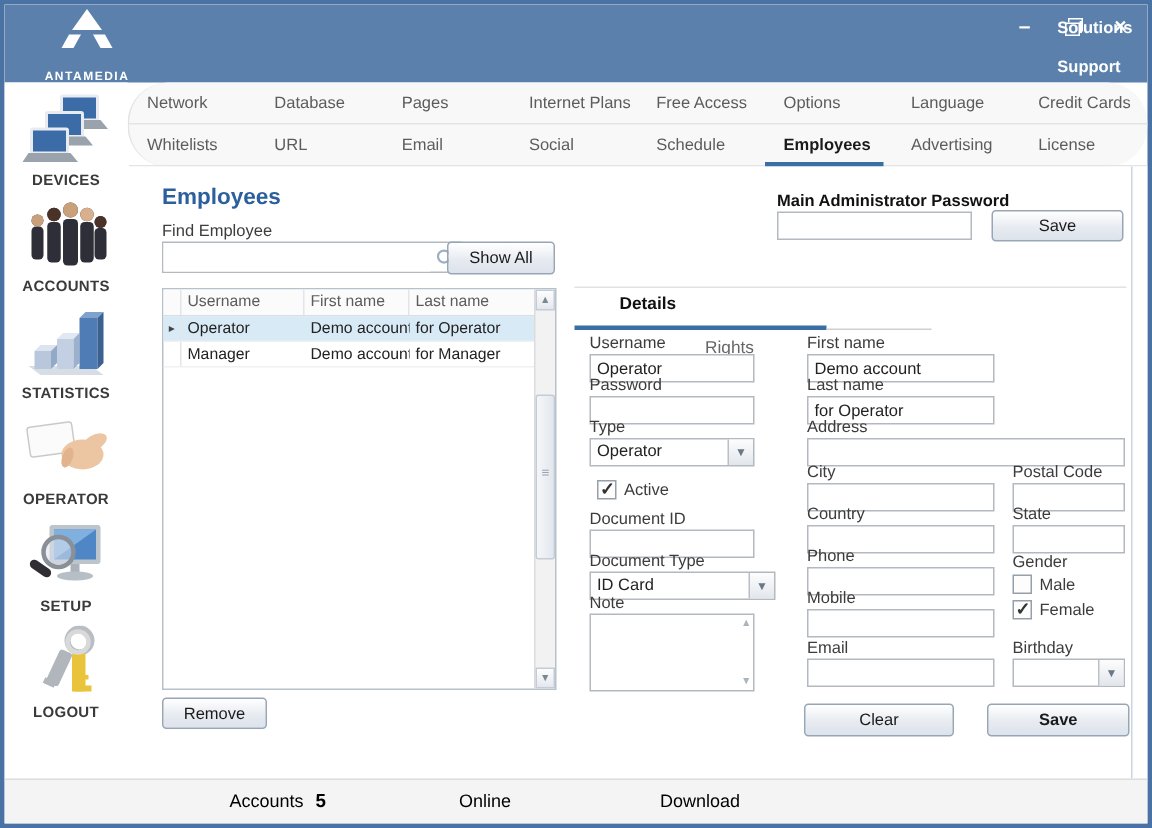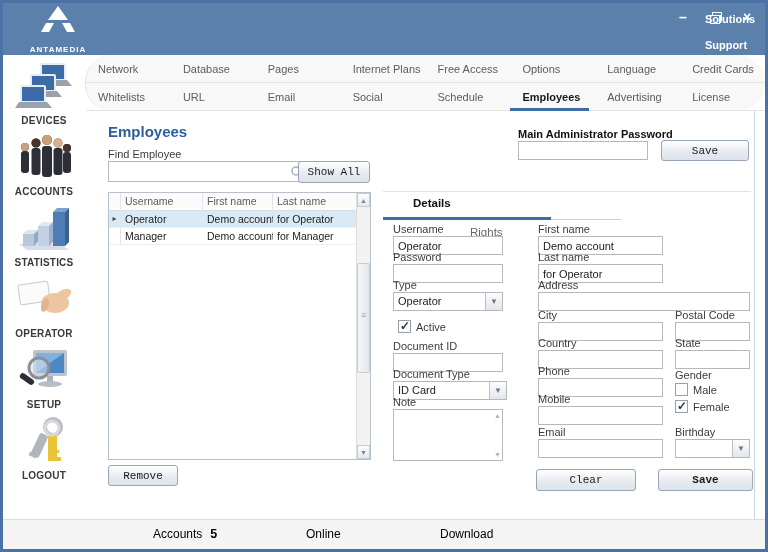--- a/index.html
+++ b/index.html
@@ -30,21 +30,21 @@
   .tab { flex:1; display:flex; align-items:center; padding-left:12px; font-size:11px; color:#5c5c5c; cursor:pointer; position:relative; }
   .tab.active { color:#1a1a1a; font-weight:bold; }
   .tab.active::after { content:""; position:absolute; left:0; right:6px; bottom:-1px; height:3px; background:#3a6ea5; }
   
   .main { position:absolute; left:82px; top:108px; right:0; bottom:30px; background:#fff; }
   .panel-right-line { position:absolute; right:10px; top:0; bottom:0; width:1px; background:#c9d6e2; }
   .page-title { position:absolute; left:23px; top:12px; font-size:15px; font-weight:bold; color:#2b5f9e; }
   .lbl { position:absolute; font-size:11px; color:#3c3c3c; white-space:nowrap; }
   .lbl.bold { font-weight:bold; color:#111; }
   .tb { position:absolute; height:19px; border:1px solid #b3b9be; background:#fff; font-size:11px; padding:1px 4px; font-family:"Liberation Sans",sans-serif; color:#222; }
-  .btn { position:absolute; background:linear-gradient(#ffffff,#e7ebf1 55%,#dde3ec); border:1px solid #98a5b5; border-radius:3px; font-size:11px; color:#1a1a1a; font-family:Liberation Mono, monospace; cursor:pointer; }
+  .btn { position:absolute; background:linear-gradient(#ffffff,#e7ebf1 55%,#dde3ec); border:1px solid #98a5b5; border-radius:3px; font-size:11px; color:#1a1a1a; font-family:Liberation Sans, sans-serif; cursor:pointer; }
   .btn.bold { font-weight:bold; }
   .search-wrap { position:absolute; left:23px; top:50px; width:200px; height:21px; border:1px solid #b3b9be; background:#fff; }
   .search-wrap input { position:absolute; left:0; top:0; width:178px; height:19px; border:none; outline:none; font-size:11px; padding:1px 4px; }
   .search-icon { position:absolute; right:3px; top:3px; }
   
   .listbox { position:absolute; left:23px; top:81px; width:263px; height:268px; border:1px solid #b7c1cb; background:#fff; }
   .list-head { display:flex; height:18px; background:#fbfbfb; border-bottom:1px solid #d9dee3; font-size:10.5px; color:#5c5c5c; }
   .hc { padding:2px 4px; border-right:1px solid #e2e6ea; overflow:hidden; }
   .sel-col { width:12px; border-right:1px solid #e2e6ea; font-size:8px; color:#444; text-align:center; line-height:16px; }
   .c1 { width:82px; } .c2 { width:70px; } .c3 { width:74px; border-right:none; }
@@ -294,21 +294,21 @@
     <span class="lbl" style="left:308px; top:168px;">Type</span>
     <div class="select" style="left:308px; top:181px; width:110px;">
       <span class="val">Operator</span>
       <span class="dd">▼</span>
     </div>
     <span class="cb checked" style="left:313px; top:209px;"></span>
     <span class="lbl" style="left:331px; top:210px;">Active</span>
     <span class="lbl" style="left:308px; top:229px;">Document ID</span>
     <input class="tb" style="left: 308px; top: 242px; width: 110px;" value="">
     <span class="lbl" style="left:308px; top:257px;">Document Type</span>
-    <div class="select" style="left:308px; top:270px; width:114px;">
+    <div class="select" style="left:308px; top:270px; width:124px;">
       <span class="val">ID Card</span>
       <span class="dd">▼</span>
     </div>
     <span class="lbl" style="left:308px; top:285px;">Note</span>
     <div class="memo" style="left:308px; top:298px; width:110px; height:52px;">
       <span class="m-up">▲</span>
       <span class="m-dn">▼</span>
     </div>
 
     <span class="lbl" style="left:453px; top:112px;">First name</span>

